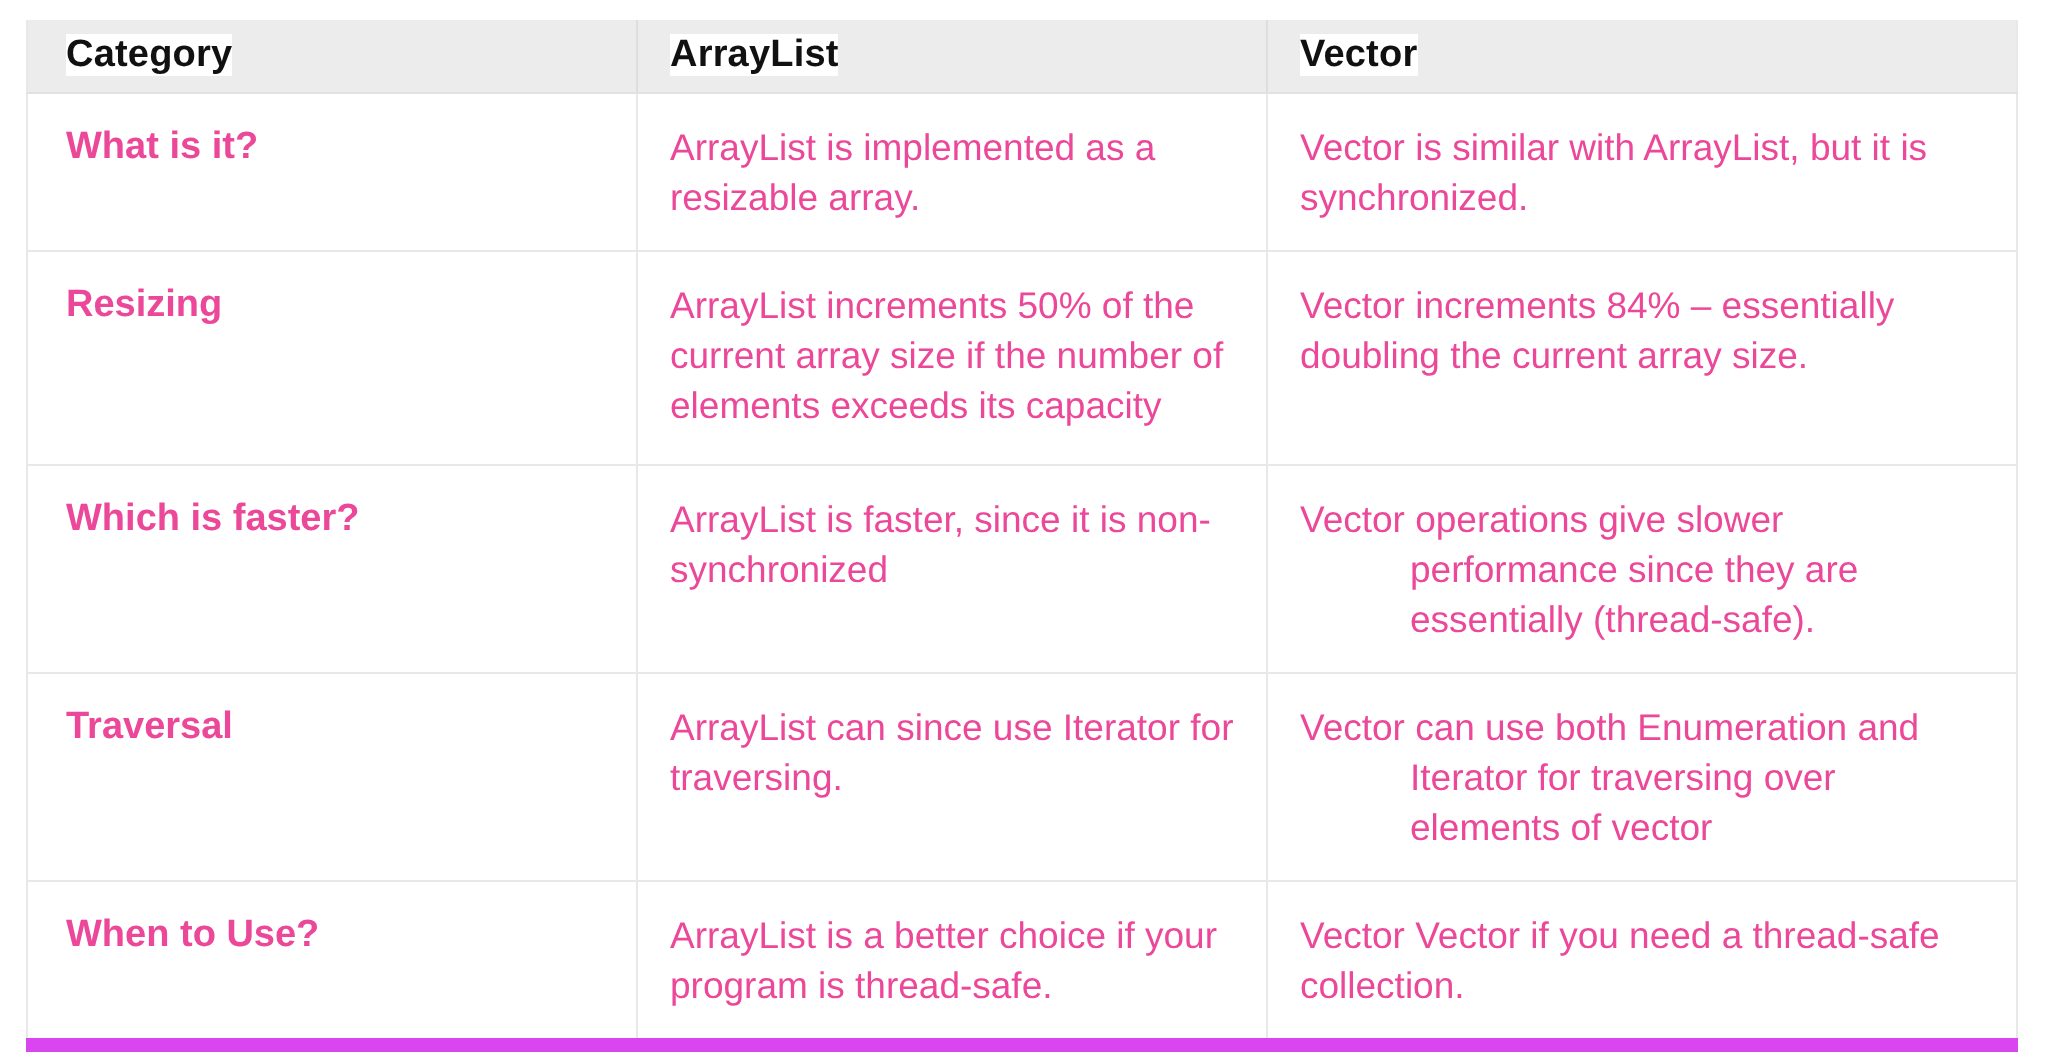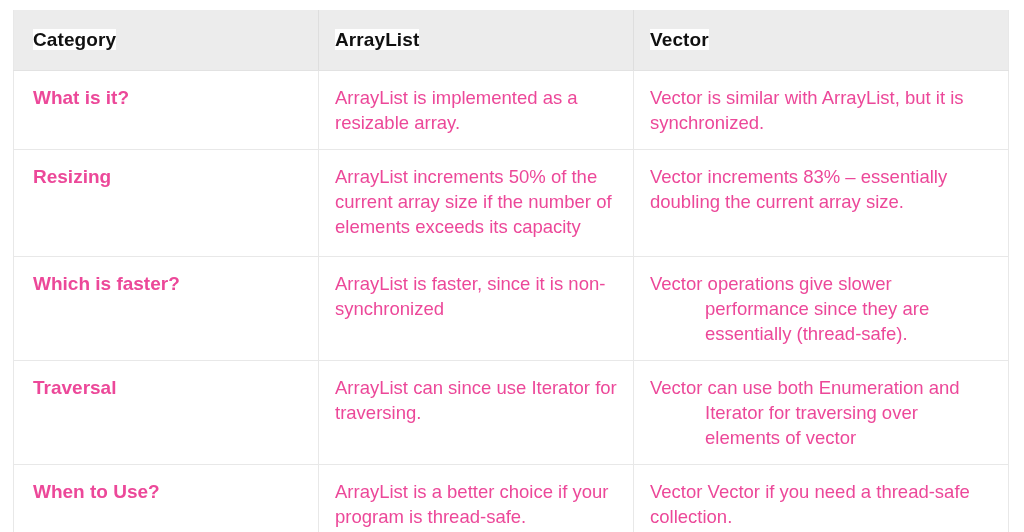--- a/index.html
+++ b/index.html
@@ -28,21 +28,21 @@
   
   col.c-category { width: 305px; }
   col.c-arraylist { width: 315px; }
   col.c-vector   { width: 375px; }
 
   
   #comparison-table thead th {
     background: #ececec;
     border-bottom: 1px solid #e2e2e2;
     padding: 0;
-    height: 60px;
+    height: 36px;
     vertical-align: middle;
     text-align: left;
   }
   .th-inner {
     display: block;
     padding: 0 0 0 19px;
   }
   .th-label {
     display: inline;
     font-size: 19px;
@@ -56,21 +56,21 @@
   thead th.col-vector   .th-inner { padding-left: 16px; }
 
   
   #comparison-table tbody td {
     border-bottom: 1px solid #e8e8e8;
     vertical-align: top;
     padding: 0;
     background: #ffffff;
   }
   #comparison-table tbody tr:last-child td {
-    border-bottom: 2px solid #d946ef;
+    border-bottom: 7px solid #d946ef;
   }
 
   .cell-inner {
     display: block;
     font-size: 18.5px;
     line-height: 25px;
     color: #ec4899;
   }
 
   
@@ -160,21 +160,21 @@
     </tr>
 
     <tr data-row="1">
       <td class="col-category">
         <span class="cell-inner">Resizing</span>
       </td>
       <td class="col-arraylist">
         <span class="cell-inner">ArrayList increments 50% of the current array size if the number of elements exceeds its capacity</span>
       </td>
       <td class="col-vector last">
-        <span class="cell-inner">Vector increments 83% – essentially doubling the current array size.</span>
+        <span class="cell-inner">Vector increments 84% – essentially doubling the current array size.</span>
       </td>
     </tr>
 
     <tr data-row="2">
       <td class="col-category">
         <span class="cell-inner">Which is faster?</span>
       </td>
       <td class="col-arraylist">
         <span class="cell-inner">ArrayList is faster, since it is non-synchronized</span>
       </td>

